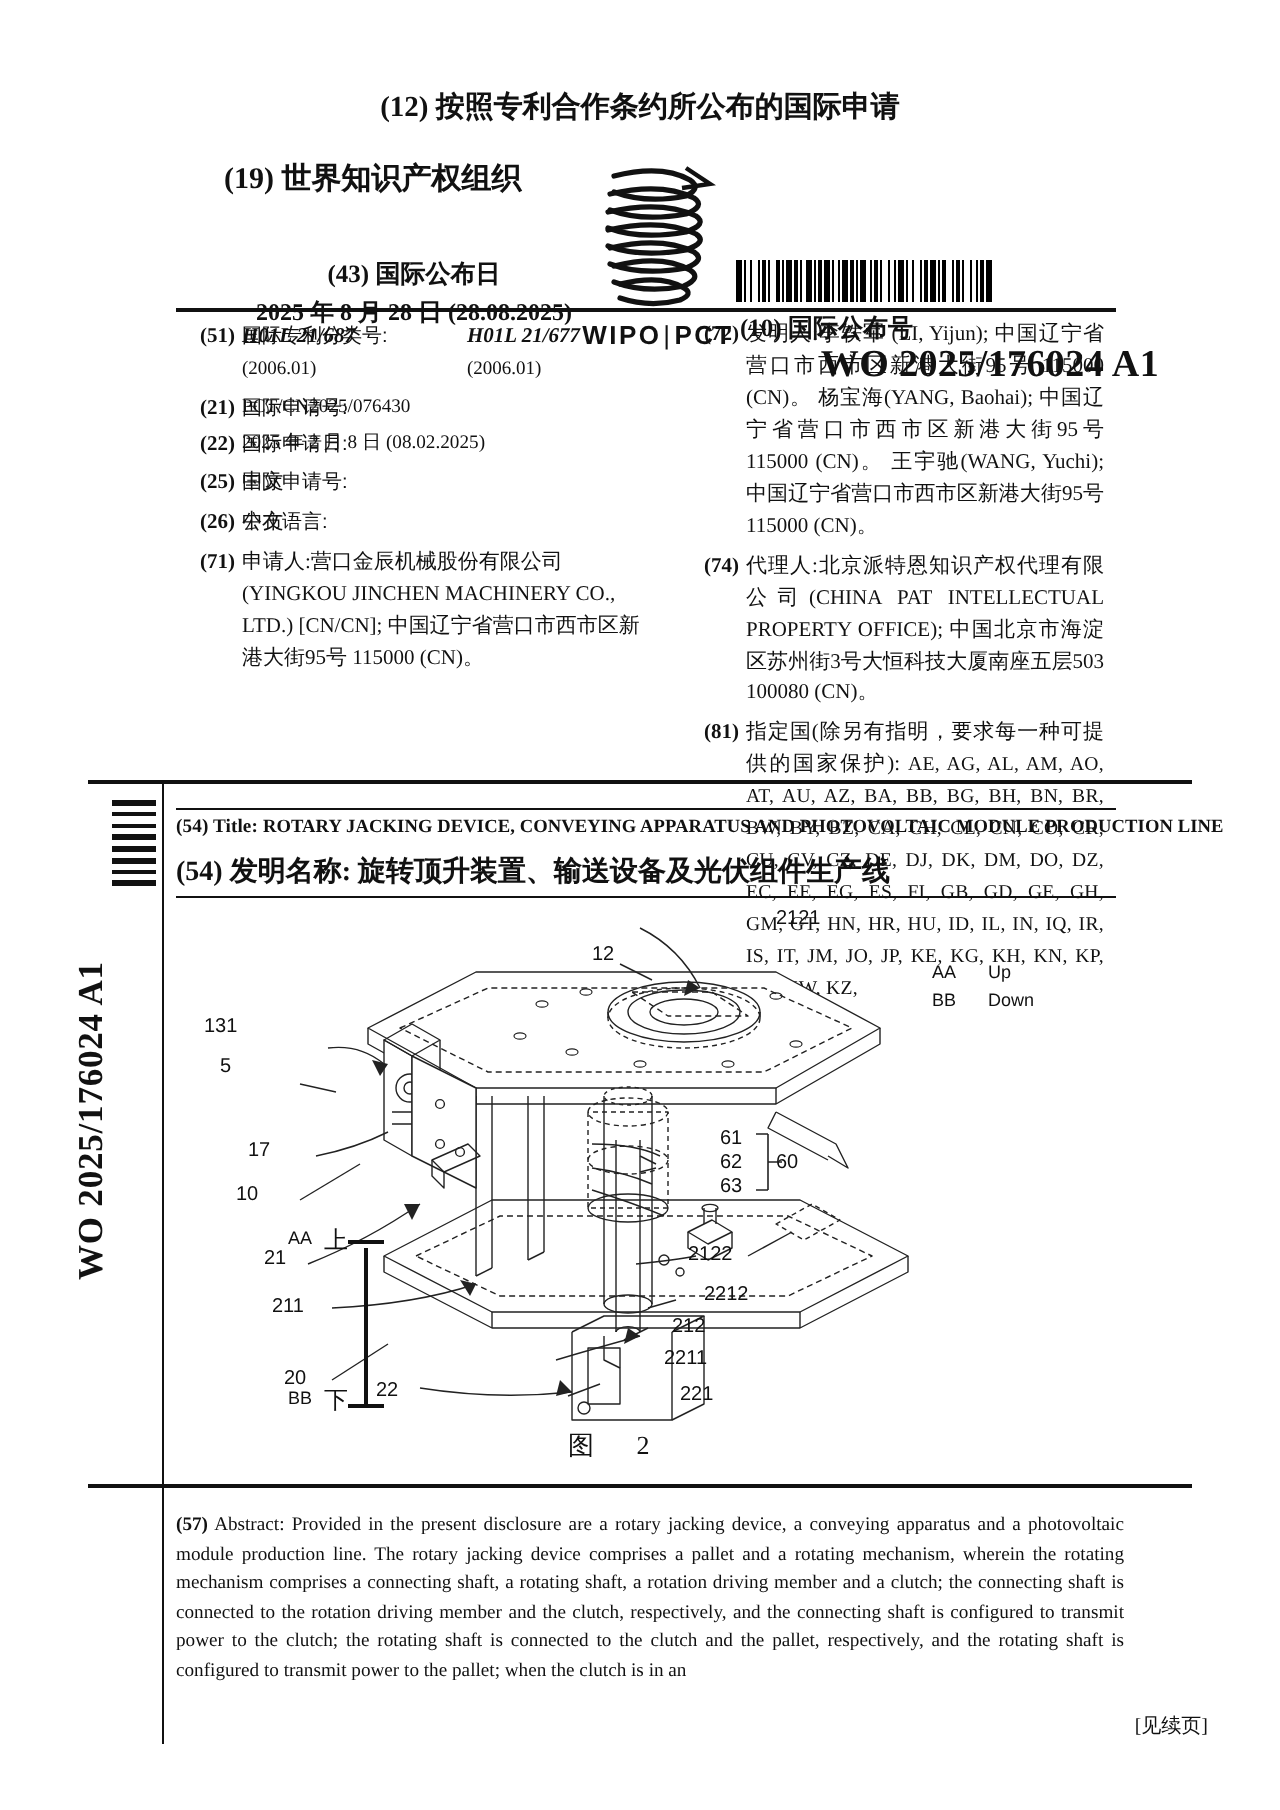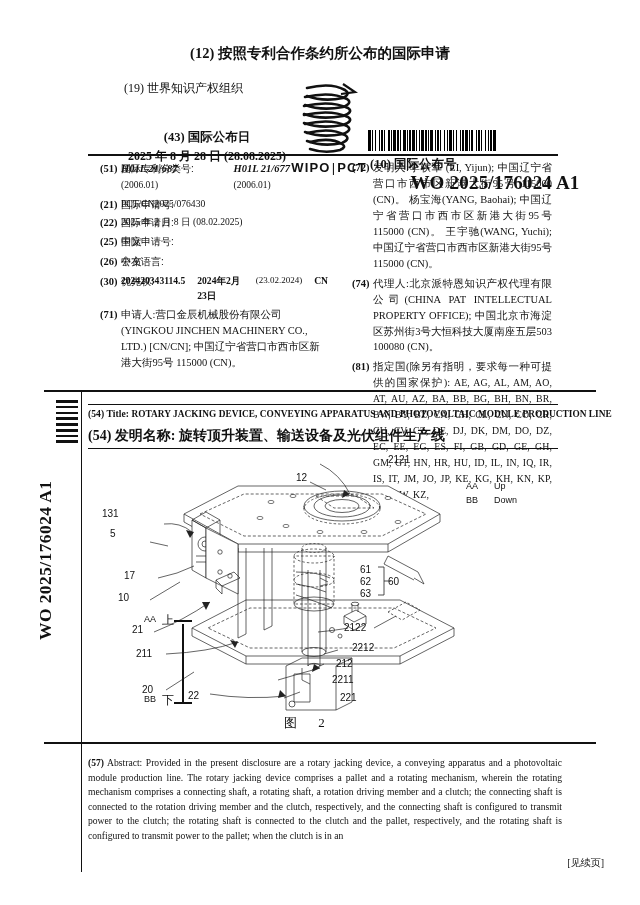--- a/index.html
+++ b/index.html
@@ -24,22 +24,22 @@
   }
 
   
   .hdr{position:absolute;left:0;top:44px;width:640px;height:110px;}
   .hdr-12{
     position:absolute;left:0;top:0;width:640px;text-align:center;
     font-size:14.5px;font-weight:bold;
   }
   .hdr-12 .num{font-weight:bold;}
   .hdr-19{
-    position:absolute;left:124px;top:36px;width:190px;text-align:left;
-    font-size:12px;font-weight:normal;line-height:1.45;
+    position:absolute;left:112px;top:36px;width:190px;text-align:left;
+    font-size:15px;font-weight:bold;line-height:1.45;
   }
   .hdr-19 .l2{display:block;text-align:center;letter-spacing:4px;padding-right:28px;}
   .hdr-43{
     position:absolute;left:112px;top:84px;width:190px;text-align:center;
     font-size:12.5px;font-weight:bold;line-height:1.5;padding-right:14px;
   }
   .hdr-43 .d{font-size:12px;}
 
   
   .wipo{position:absolute;left:287px;top:36px;width:80px;height:104px;}
@@ -237,30 +237,20 @@
       </div>
 
       <div class="fld">
         <span class="code">(26)</span>
         <div class="row">
           <span class="lbl">公布语言:</span>
           <span>中文</span>
         </div>
       </div>
 
-      <div class="fld">
-        <span class="code">(30)</span>
-        <span class="lbl">优先权:</span>
-        <div class="prio-line">
-          <span>202420343114.5</span>
-          <span class="dt">2024年2月23日</span>
-          <span class="pd">(23.02.2024)</span>
-          <span>CN</span>
-        </div>
-      </div>
 
       <div class="fld">
         <span class="code">(71)</span>
         <span class="applicant"><span>申请人:</span><span>营口金辰机械股份有限公司(YINGKOU JINCHEN MACHINERY CO., LTD.) [CN/CN]; 中国辽宁省营口市西市区新港大街95号 115000 (CN)。</span></span>
       </div>
     </div>
 
     <div class="col col-r">
 
       <div class="fld justify">

